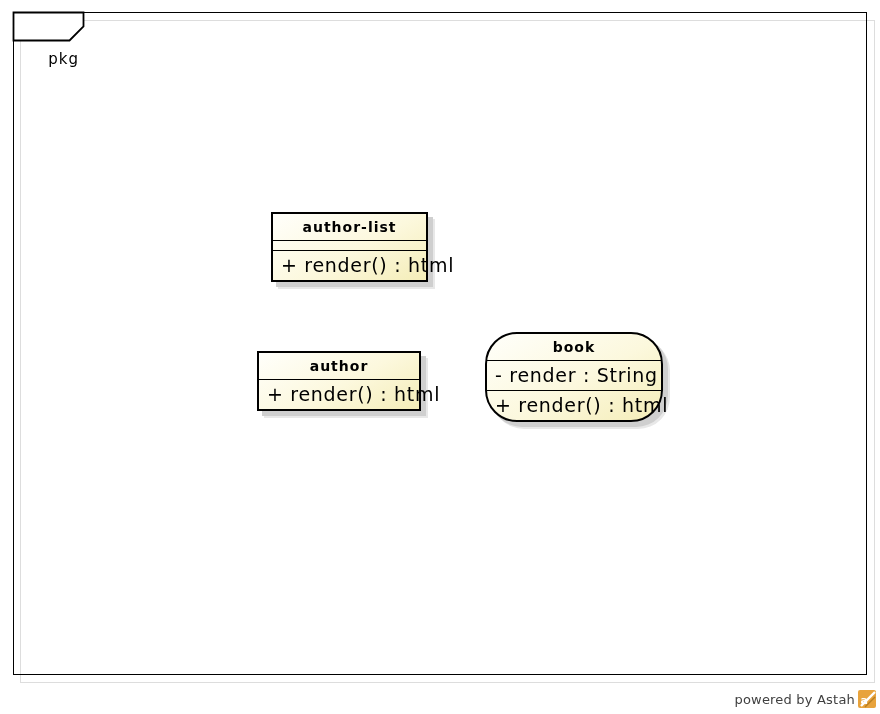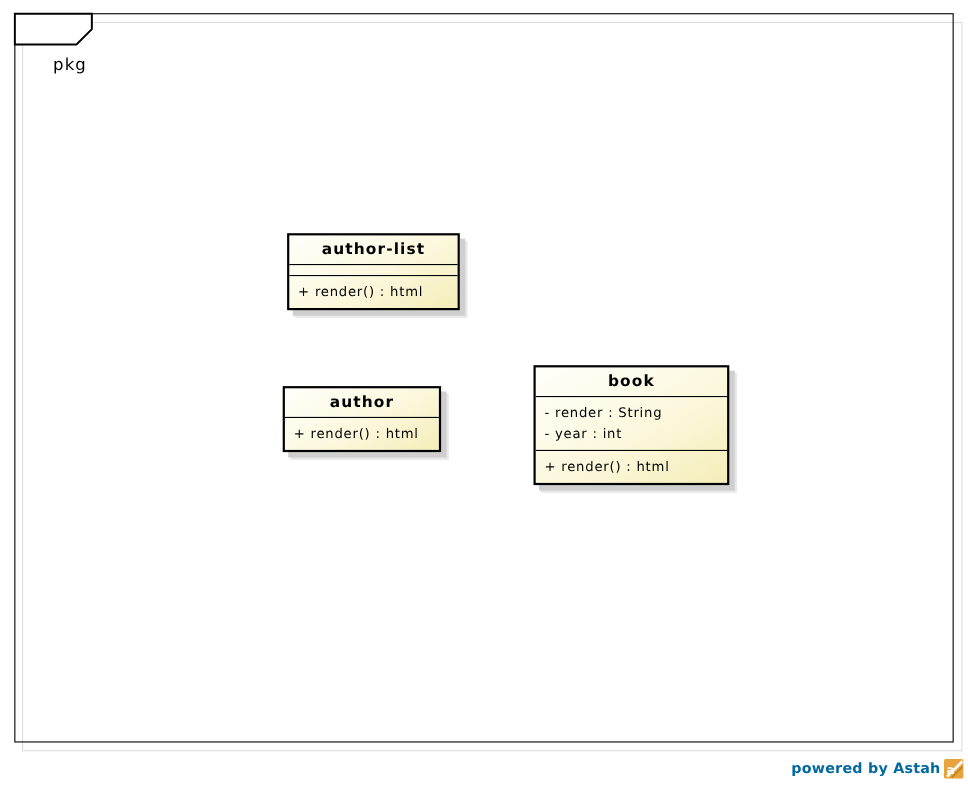--- a/index.html
+++ b/index.html
@@ -57,48 +57,48 @@
     font-weight: bold;
     font-size: 14px;
     letter-spacing: 1px;
     line-height: 17px;
     padding: 5px 6px 4px 6px;
     border-bottom: 1.5px solid #000000;
     color: #000000;
     white-space: nowrap;
   }
   .c-attrs, .c-methods {
-    font-size: 12px;
+    font-size: 19px;
     letter-spacing: 0.7px;
     line-height: 19px;
     padding: 5px 8px;
     color: #000000;
   }
   .c-attrs { border-bottom: 1.5px solid #000000; }
   .c-attrs.empty { height: 9px; padding: 0; }
   .member { white-space: nowrap; }
 
-  #class-author-list { left: 261px; top: 212px; width: 157px; }
-  #class-author      { left: 257px; top: 351px; width: 144px; }
-  #class-book        { left: 485px; top: 332px; width: 178px; }
+  #class-author-list { left: 271px; top: 212px; width: 157px; }
+  #class-author      { left: 257px; top: 351px; width: 164px; }
+  #class-book        { left: 485px; top: 332px; width: 178px; border-radius: 32px; }
 
   
   .watermark {
     position: absolute;
     top: 689px;
     right: 4px;
     height: 20px;
     display: flex;
     align-items: center;
     gap: 3px;
   }
   .watermark-text {
-    font-weight: bold;
+    font-weight: normal;
     font-size: 13px;
-    color: #0369a1;
+    color: #404040;
     letter-spacing: 0.2px;
   }
   .astah-logo { width: 18px; height: 18px; display: block; }
 </style>
 </head>
 <body>
 
 <div class="canvas">
 
   <div class="frame-shadow"></div>
@@ -120,21 +120,20 @@
     <div class="c-title">author</div>
     <div class="c-methods">
       <div class="member">+ render() : html</div>
     </div>
   </div>
 
   <div class="uml-class" id="class-book">
     <div class="c-title">book</div>
     <div class="c-attrs">
       <div class="member">- render : String</div>
-      <div class="member">- year : int</div>
     </div>
     <div class="c-methods">
       <div class="member">+ render() : html</div>
     </div>
   </div>
 
   <div class="watermark">
     <span class="watermark-text">powered by Astah</span>
     <svg class="astah-logo" viewBox="0 0 18 18">
       <rect x="0" y="0" width="18" height="18" rx="2" fill="#e8a33c"></rect>

